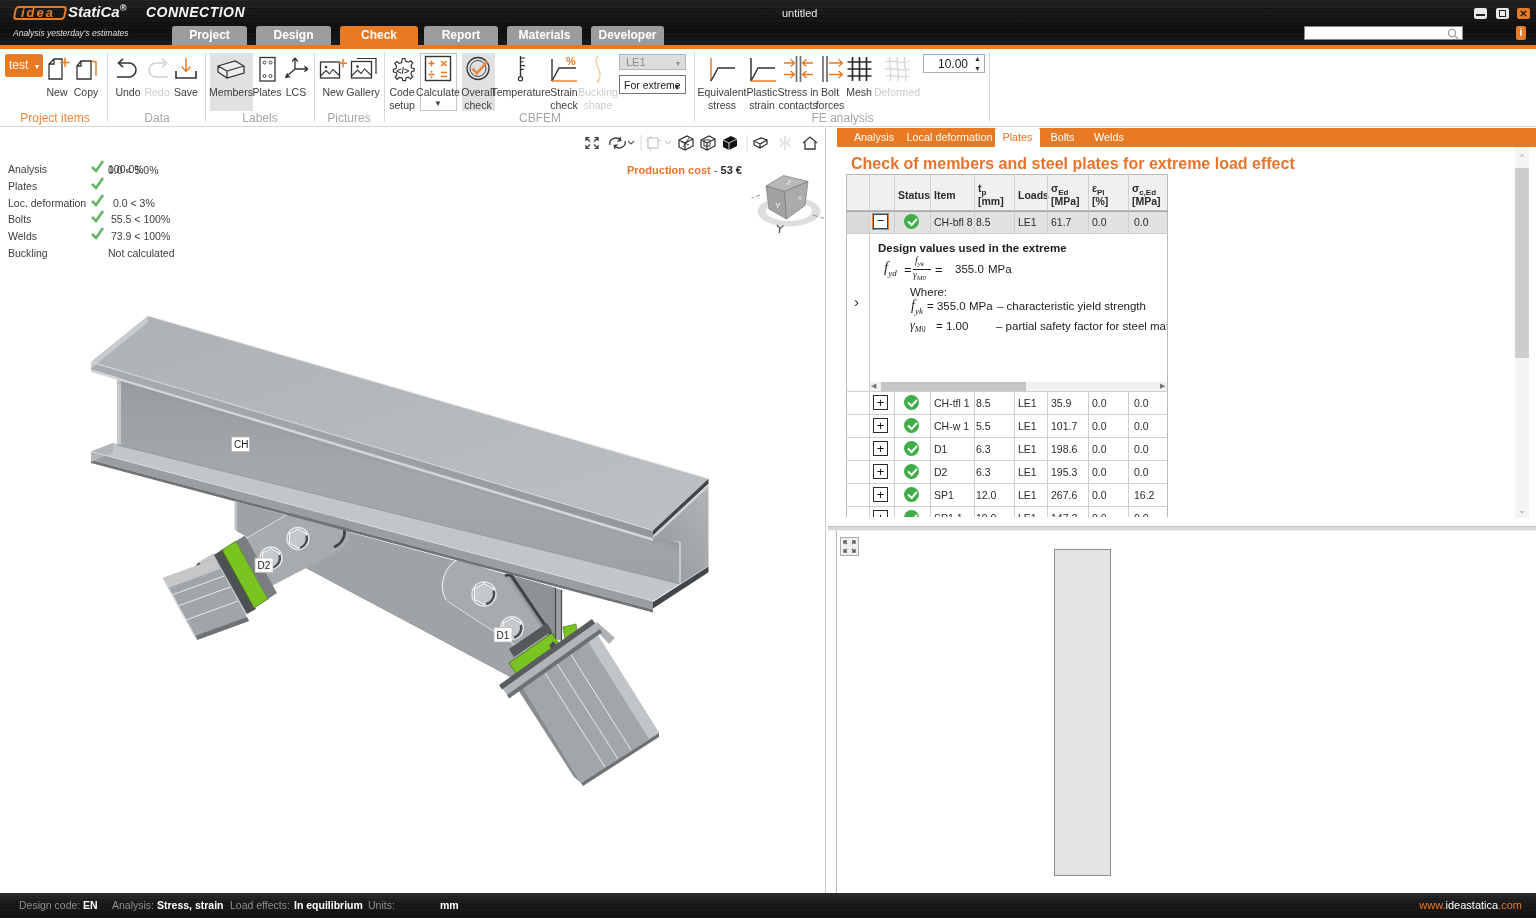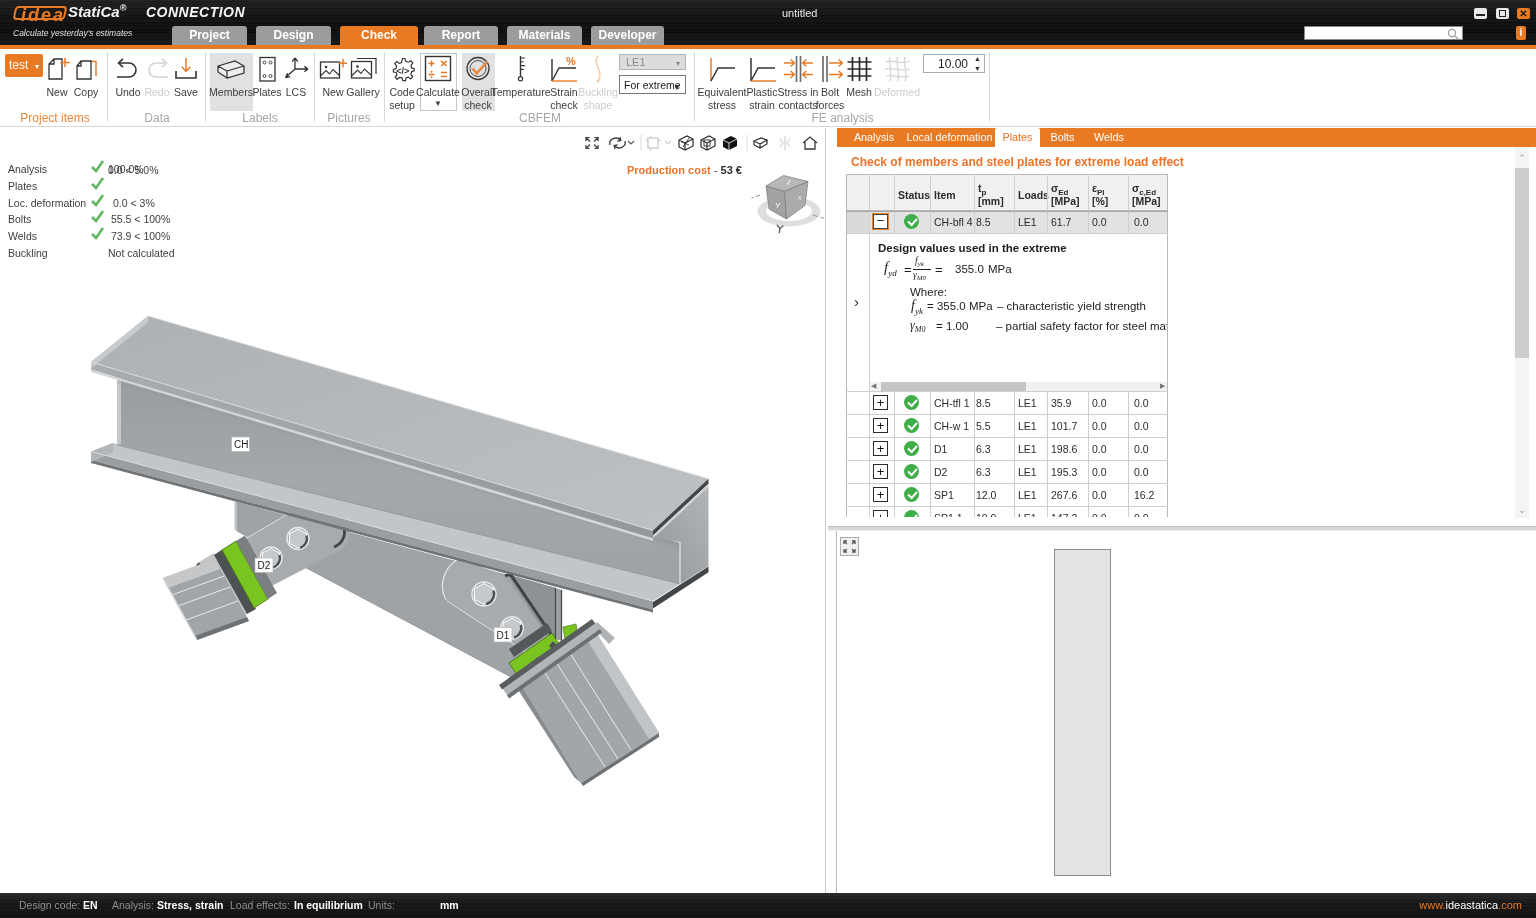--- a/index.html
+++ b/index.html
@@ -15,21 +15,21 @@
 #ribbon{left:0;top:49px;width:1536px;height:78px;background:#fff;border-bottom:1px solid #d6d6d6;}
 #statusbar{left:0;top:893px;width:1536px;height:25px;
  background:
   repeating-linear-gradient(180deg, rgba(255,255,255,0.09) 0px, rgba(0,0,0,0) 1px, rgba(255,255,255,0.04) 2px, rgba(0,0,0,0) 4px),
   linear-gradient(180deg,#262626 0,#131313 40%,#0d0d0d 100%);
  font-size:11px;}
 .sblbl{color:#8f8f8f;font-size:10.5px;}
 .sbval{color:#fff;font-weight:bold;font-size:10.5px;}
 
 #logobox{left:14px;top:6px;width:52px;height:14px;border:2px solid #e87a24;border-radius:4px;transform:skewX(-12deg);}
-#logotext{left:21px;top:5px;color:#e87a24;font-size:18px;font-weight:bold;font-style:italic;letter-spacing:2px;font-family:"Liberation Sans",sans-serif;}
+#logotext{left:21px;top:5px;color:#e87a24;font-size:13px;font-weight:bold;font-style:italic;letter-spacing:2px;font-family:"Liberation Sans",sans-serif;}
 #statica{left:68px;top:3px;color:#f2f2f2;font-size:15px;font-weight:bold;font-style:italic;}
 #conn{left:146px;top:4px;color:#f5f5f5;font-size:14px;font-weight:bold;font-style:italic;letter-spacing:0.5px;}
 #tagline{left:13px;top:28px;color:#e0e0e0;font-size:8.5px;font-style:italic;}
 #untitled{left:782px;top:7px;color:#e8e8e8;font-size:11px;}
 
 .winbtn{top:8px;width:13px;height:11px;border-radius:2px;background:#e9e9e9;}
 #searchbox{left:1304px;top:26px;width:159px;height:14px;background:#fff;border:1px solid #888;}
 #infobtn{left:1516px;top:26px;width:10px;height:14px;background:#e87a24;border-radius:2px;color:#fff;font-size:10px;font-weight:bold;text-align:center;line-height:14px;}
 
 .tab{top:26px;height:19px;border-radius:3px 3px 0 0;background:#9c9c9c;color:#fff;font-size:12px;font-weight:bold;text-align:center;line-height:19px;}
@@ -46,21 +46,21 @@
 
 #viewport{left:0;top:128px;width:825px;height:765px;background:#fff;}
 #vsplit{left:825px;top:128px;width:1px;height:765px;background:#c9c9c9;}
 .statrow{font-size:10.5px;color:#3d3d3d;}
 #prodcost{left:627px;top:36px;font-size:11px;}
 
 #rpanel{left:828px;top:128px;width:708px;height:765px;background:#fff;}
 #rtabs{left:9px;top:0;width:699px;height:19px;background:#e87a24;}
 .rtab{position:absolute;top:0;height:19px;color:#fff;font-size:10.8px;white-space:nowrap;line-height:19px;text-align:center;}
 .rtab.active{background:#fff;color:#e8732a;border-radius:2px 2px 0 0;}
-#rheading{left:23px;top:27px;color:#e8732a;font-size:12px;font-weight:bold;}
+#rheading{left:23px;top:27px;color:#e8732a;font-size:16px;font-weight:bold;}
 
 .tcell{position:absolute;font-size:10.5px;color:#2b2b2b;}
 .gridv{position:absolute;background:#cfcfcf;width:1px;}
 .gridh{position:absolute;background:#cfcfcf;height:1px;}
 .plusbtn{position:absolute;width:15px;height:15px;border:1px solid #2b2b2b;background:#fff;text-align:center;line-height:13px;font-size:13px;color:#111;}
 .gcheck{position:absolute;width:15px;height:15px;border-radius:50%;background:#3fae49;}
 .gcheck:after{content:"";position:absolute;left:3.5px;top:4px;width:7px;height:4px;border-left:2px solid #fff;border-bottom:2px solid #fff;transform:rotate(-48deg);}
 
 #vscroll{left:687px;top:19px;width:14px;height:371px;background:#f4f4f4;}
 #vthumb{left:0;top:21px;width:14px;height:190px;background:#cdcdcd;}
@@ -71,21 +71,21 @@
 #expicon{left:3px;top:6px;width:19px;height:19px;border:1px solid #adadad;background:#f0f0f0;}
 .serif{font-family:"Liberation Serif",serif;}
 </style>
 </head>
 <body>
 <div class="abs" id="titlebar"></div>
 <div class="abs" id="logobox"></div>
 <div class="abs" id="logotext">idea</div>
 <div class="abs" id="statica">StatiCa<span style="font-size:9px;vertical-align:super;">®</span></div>
 <div class="abs" id="conn">CONNECTION</div>
-<div class="abs" id="tagline">Calculate yesterday's estimates</div>
+<div class="abs" id="tagline">Analysis yesterday's estimates</div>
 <div class="abs" id="untitled">untitled</div>
 <div class="abs winbtn" style="left:1474px;">
     <div style="margin:6px 2px 0 2px;height:2px;background:#222;"></div>
   </div>
 <div class="abs winbtn" style="left:1496px;">
     <div style="margin:2px auto 0;width:7px;height:7px;border:1.5px solid #222;"></div>
   </div>
 <div class="abs winbtn" style="left:1517px;background:#e87a24;color:#1a1a1a;font-weight:bold;font-size:10px;text-align:center;line-height:11px;">✕</div>
 <div class="abs" id="searchbox">
     <svg width="14" height="14" style="position:absolute;right:2px;top:0;" viewBox="0 0 14 14">
@@ -490,21 +490,21 @@
   <span class="abs" style="left:246px;top:13px;">[%]</span>
   <span class="abs" style="left:286px;top:0px;">σ<span style="font-size:8px;vertical-align:-3px;">c,Ed</span></span>
   <span class="abs" style="left:286px;top:13px;">[MPa]</span>
  </div>
 
  <div class="abs" style="left:0;top:37px;width:322px;height:22px;background:#e2e2e2;"></div>
  <div class="abs" style="left:0px;top:37px;width:23px;height:22px;background:#dadada;"></div>
  <div class="abs plusbtn" style="left:27px;top:40px;border:1px solid #444;outline:1.5px solid #e8822e;line-height:11px;">−</div>
  <div class="abs gcheck" style="left:58px;top:40px;"></div>
  <div class="abs tcell" style="left:88px;top:42px;"></div>
- <div class="abs tcell" style="left:88px;top:42px;">CH-bfl 4</div>
+ <div class="abs tcell" style="left:88px;top:42px;">CH-bfl 8</div>
  <div class="abs tcell" style="left:130px;top:42px;">8.5</div>
  <div class="abs tcell" style="left:172px;top:42px;">LE1</div>
  <div class="abs tcell" style="left:205px;top:42px;">61.7</div>
  <div class="abs tcell" style="left:246px;top:42px;">0.0</div>
  <div class="abs tcell" style="left:288px;top:42px;">0.0</div>
 
  <div class="abs" style="left:0;top:59px;width:322px;height:149px;background:#fff;border-left:1px solid #b9b9b9;border-right:1px solid #b9b9b9;"></div>
  <div class="abs" style="left:8px;top:119px;font-size:15px;color:#2b2b2b;">›</div>
  <div class="abs" style="left:32px;top:68px;font-size:11.5px;font-weight:bold;color:#1d1d1d;">Design values used in the extreme</div>
  <div class="abs serif" style="left:38px;top:85px;font-style:italic;font-size:15px;color:#1d1d1d;">f<span style="font-size:9px;vertical-align:-4px;">yd</span></div>

